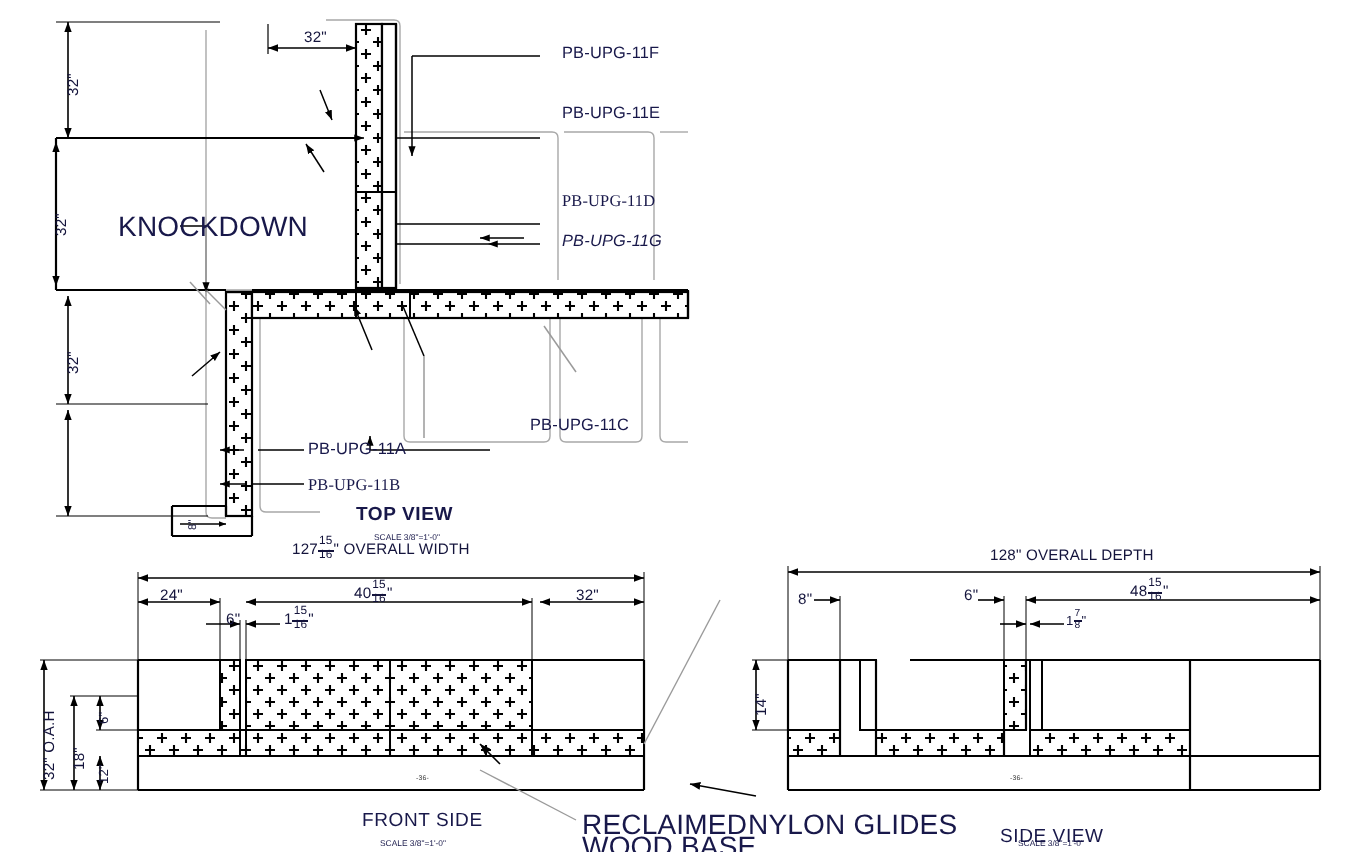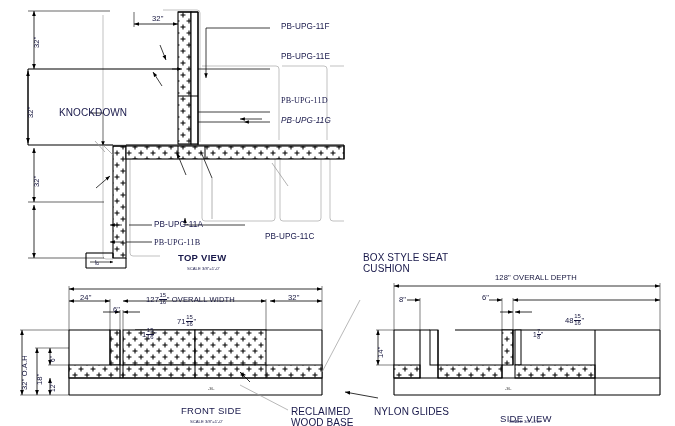--- a/index.html
+++ b/index.html
@@ -6,37 +6,37 @@
   body{
     width:675px;height:426px;position:relative;overflow:hidden;
     font-family:"Liberation Sans", sans-serif;
     color:#1a1a2e;
   }
   #stage{position:absolute;inset:0;}
   svg#dwg{position:absolute;left:0;top:0;width:675px;height:426px;}
   .lbl{
     position:absolute;
     font-family:"Liberation Sans", sans-serif;
-    font-size:10px;
+    font-size:14px;
     color:#18184a;
     white-space:pre;
     letter-spacing:0.1px;
     line-height:10px;
   }
   .lbl.part{font-size:8.2px;}
   .lbl.view{font-size:9.5px;letter-spacing:.3px;}
   .lbl.scale{font-size:4.2px;letter-spacing:0px;}
   .lbl.dim{font-size:7.6px;color:#14143c;}
   .lbl.dimsm{font-size:6.6px;color:#14143c;}
   .lbl.tiny{font-size:3.4px;color:#333;}
   .rot90{transform-origin:0 0;transform:rotate(-90deg);}
   .frac{display:inline-block;vertical-align:-0.34em;text-align:center;font-size:.78em;line-height:1em;}
   .frac .n{display:block;border-bottom:1px solid #14143c;padding:0 .5px;}
   .frac .d{display:block;padding:0 .5px;}
-  .nowrap{white-space:nowrap;margin-top:24px;}
+  .nowrap{white-space:nowrap;}
 </style>
 </head>
 <body>
 
 <div id="stage">
 
   <svg id="dwg" viewBox="0 0 675 426">
     <defs>
       <pattern id="xhatch" width="12" height="12" patternUnits="userSpaceOnUse">
         <rect width="12" height="12" fill="#ffffff"></rect>
@@ -263,40 +263,40 @@
       </g>
     </g>
   </svg>
 
   <div class="lbl part" style="left:281px;top:22px;">PB-UPG-11F</div>
   <div class="lbl part" style="left:281px;top:52px;">PB-UPG-11E</div>
   <div class="lbl part" style="left:281px;top:96px;font-family:Liberation Serif, serif;">PB-UPG-11D</div>
   <div class="lbl part" style="left:281px;top:116px;font-style:italic;">PB-UPG-11G</div>
   <div class="lbl part" style="left:154px;top:220px;">PB-UPG-11A</div>
   <div class="lbl part" style="left:154px;top:238px;font-family:Liberation Serif, serif;">PB-UPG-11B</div>
-  <div class="lbl part" style="left:249px;top:232px;padding-left:16px;">PB-UPG-11C</div>
+  <div class="lbl part" style="left:249px;top:208px;padding-left:16px;">PB-UPG-11C</div>
 
   <div class="lbl" style="left:59px;top:108px;">KNOCKDOWN</div>
 
   <div class="lbl dim rot90" style="left:32px;top:48px;">32"</div>
   <div class="lbl dim rot90" style="left:26px;top:118px;">32"</div>
   <div class="lbl dim rot90" style="left:32px;top:187px;">32"</div>
   <div class="lbl dim" style="left:152px;top:14px;">32"</div>
   <div class="lbl dimsm rot90" style="left:92px;top:265px;font-size:5.6px;">8"</div>
 
   <div class="lbl view" style="left:178px;top:253px;font-weight:bold;">TOP VIEW</div>
   <div class="lbl scale" style="left:187px;top:264px;">SCALE 3/8"=1'-0"</div>
 
   <div class="lbl dim nowrap" style="left:146px;top:269px;">
     <span>127</span><span class="frac"><span class="n">15</span><span class="d">16</span></span><span>" OVERALL WIDTH</span>
   </div>
 
   <div class="lbl dim" style="left:80px;top:293px;">24"</div>
   <div class="lbl dim nowrap" style="left:177px;top:291px;">
-    <span>71</span><span class="frac"><span class="n">15</span><span class="d">16</span></span><span>"</span>
+    <span>40</span><span class="frac"><span class="n">15</span><span class="d">16</span></span><span>"</span>
   </div>
   <div class="lbl dim" style="left:288px;top:293px;">32"</div>
   <div class="lbl dim" style="left:113px;top:305px;">6"</div>
   <div class="lbl dim nowrap" style="left:142px;top:304px;">
     <span>1</span><span class="frac"><span class="n">15</span><span class="d">16</span></span><span>"</span>
   </div>
   <div class="lbl dim rot90" style="left:20px;top:390px;">32" O.A.H</div>
   <div class="lbl dim rot90" style="left:35px;top:385px;">18"</div>
   <div class="lbl dimsm rot90" style="left:48px;top:392px;">12"</div>
   <div class="lbl dimsm rot90" style="left:48px;top:362px;">6"</div>
@@ -311,22 +311,20 @@
     <span>1</span><span class="frac"><span class="n">7</span><span class="d">8</span></span><span>"</span>
   </div>
   <div class="lbl dim nowrap" style="left:565px;top:290px;">
     <span>48</span><span class="frac"><span class="n">15</span><span class="d">16</span></span><span>"</span>
   </div>
   <div class="lbl dim rot90" style="left:376px;top:358px;">14"</div>
 
   <div class="lbl view" style="left:500px;top:414px;">SIDE VIEW</div>
   <div class="lbl scale" style="left:509px;top:417px;">SCALE 3/8"=1'-0"</div>
 
-  <div class="lbl" style="left:363px;top:253px;line-height:10.5px;">BOX STYLE SEAT
-CUSHION</div>
   <div class="lbl" style="left:291px;top:407px;line-height:10.5px;">RECLAIMED
 WOOD BASE</div>
   <div class="lbl" style="left:374px;top:407px;">NYLON GLIDES</div>
 
   <div class="lbl tiny" style="left:208px;top:384px;">-36-</div>
   <div class="lbl tiny" style="left:505px;top:384px;">-36-</div>
 
 </div>
 
 </body></html>

